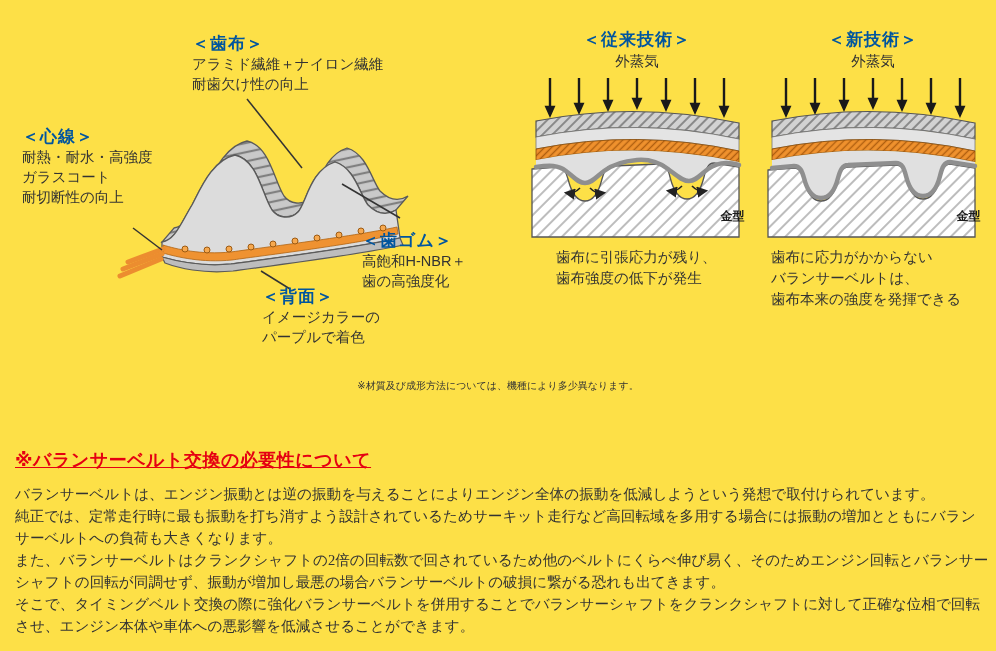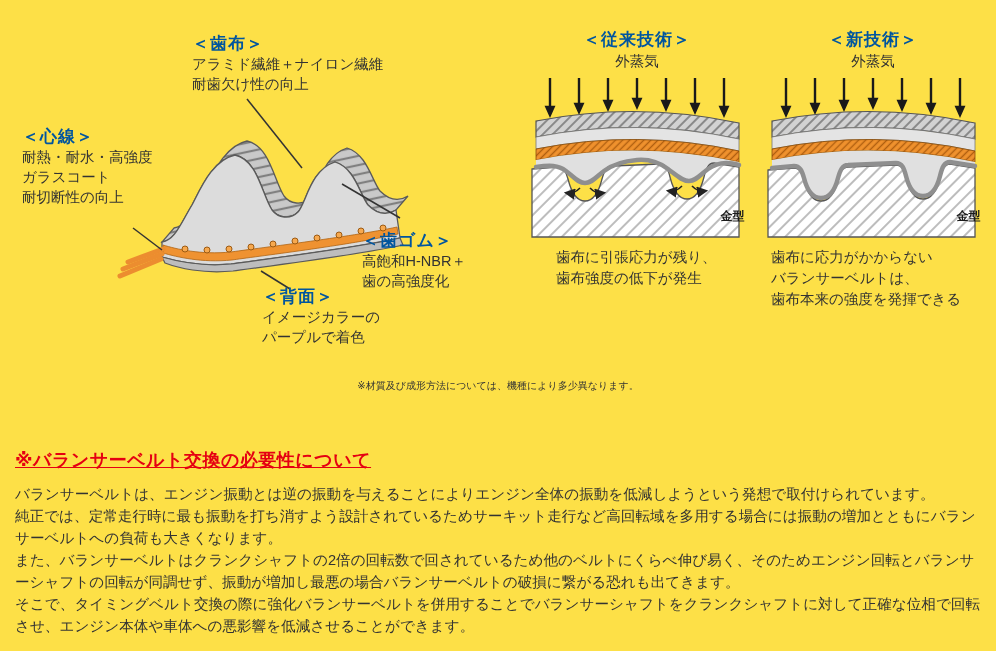--- a/index.html
+++ b/index.html
@@ -18,21 +18,21 @@
               font-weight:bold;font-size:12px;color:#1a1a1a;}
   .proc-caption{font-size:14.5px;color:#333;line-height:21px;margin-top:3px;}
   .proc-caption.conv{padding-left:35px;}
   .proc-caption.new{padding-left:14px;}
   .note{position:absolute;top:379px;left:0;width:996px;text-align:center;
         font-size:10px;color:#333;}
   .sec-heading{position:absolute;top:448px;left:15px;font-size:18px;font-weight:bold;
                color:#e50012;letter-spacing:0.5px;text-decoration:underline;}
   .body-text{position:absolute;top:483px;left:15px;width:974px;font-size:14.6px;
              line-height:22px;color:#333;}
-  .body-text p{margin:0;}
+  .body-text p{margin:0;font-family:Liberation Serif, serif;}
 </style>
 </head>
 <body>
 
 <div class="page">
 
   <svg class="abs" style="left:0;top:0" width="510" height="375" viewBox="0 0 510 375">
     <defs>
       <pattern id="stripe" width="9" height="9" patternUnits="userSpaceOnUse" patternTransform="rotate(-12)">
         <rect width="9" height="9" fill="#c9c9c9"></rect>

